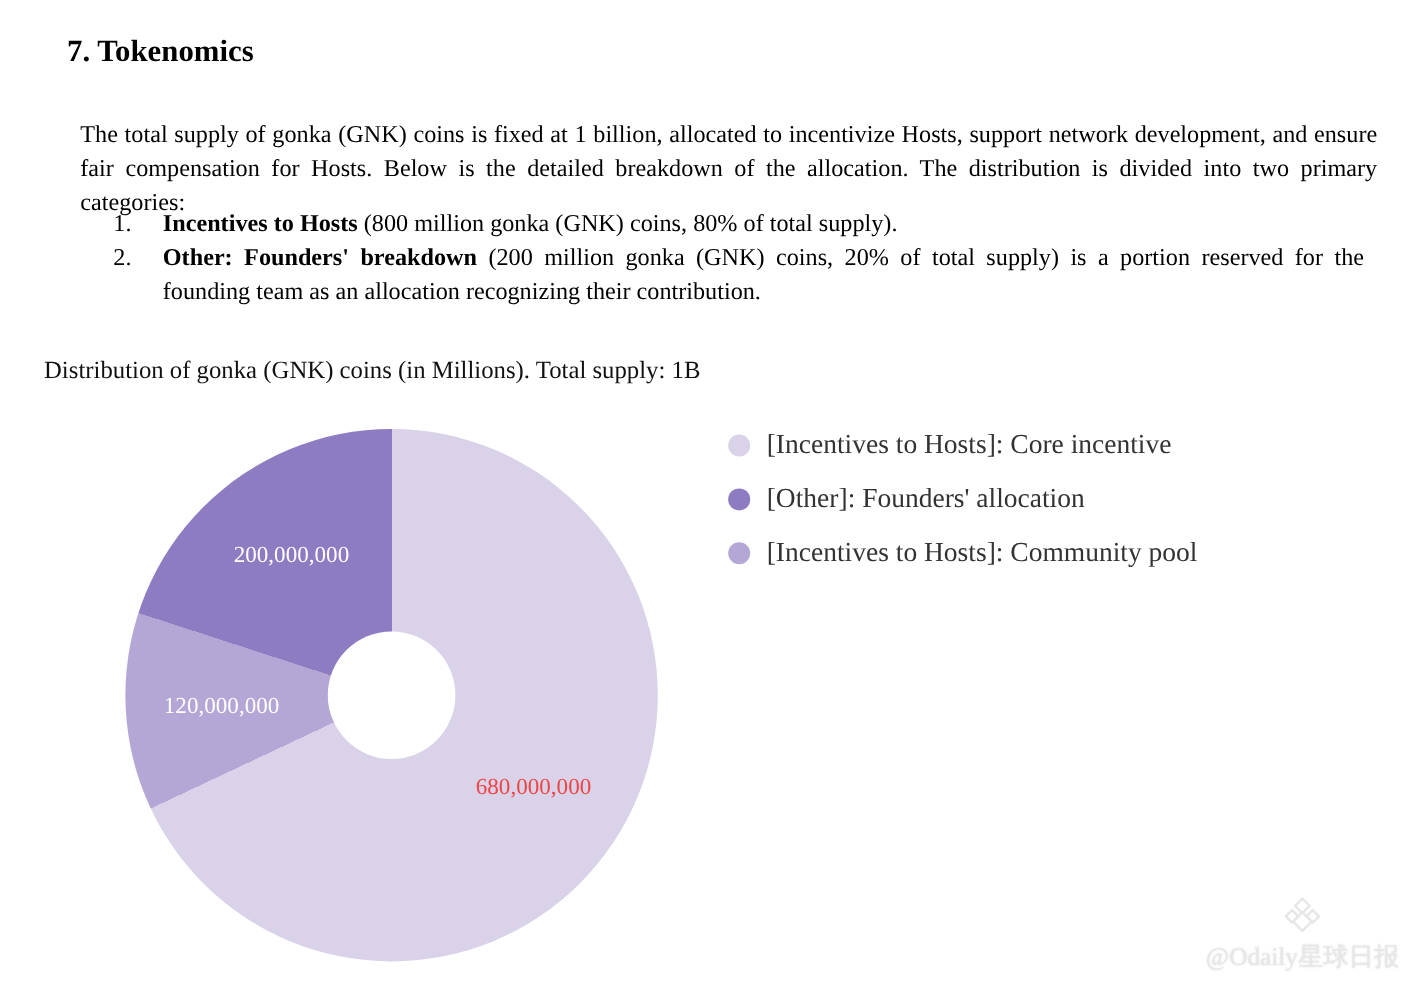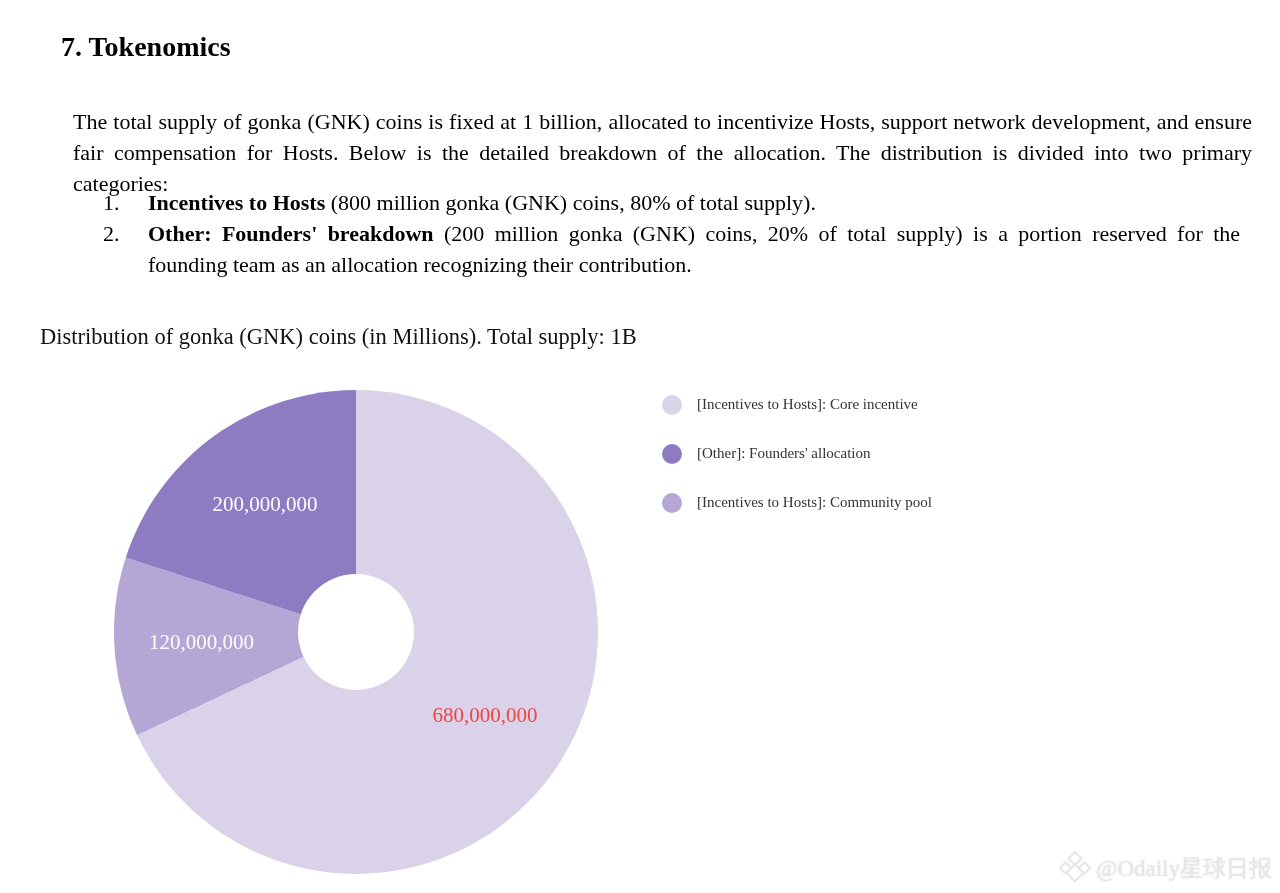--- a/index.html
+++ b/index.html
@@ -63,30 +63,31 @@
   .legend-row{
     display:flex;align-items:center;
     height:49px;
   }
   .legend-dot{
     width:20px;height:20px;border-radius:50%;
     flex:0 0 auto;
     margin-right:15px;
   }
   .legend-label{
-    font-size:15px;color:#333333;
+    font-size:25px;color:#333333;
     white-space:nowrap;
   }
   .watermark{
     position:absolute;right:8px;bottom:8px;
     display:flex;align-items:center;gap:4px;
     color:#e7e7e7;
     text-shadow:0 0 2px rgba(150,150,150,0.35);
     font-size:23px;
     user-select:none;
+    flex-direction:column;
   }
   .watermark svg{display:block;}
 </style>
 </head>
 <body>
 
 <div class="page">
 
   <h1 class="doc-title">7. Tokenomics</h1>
 

